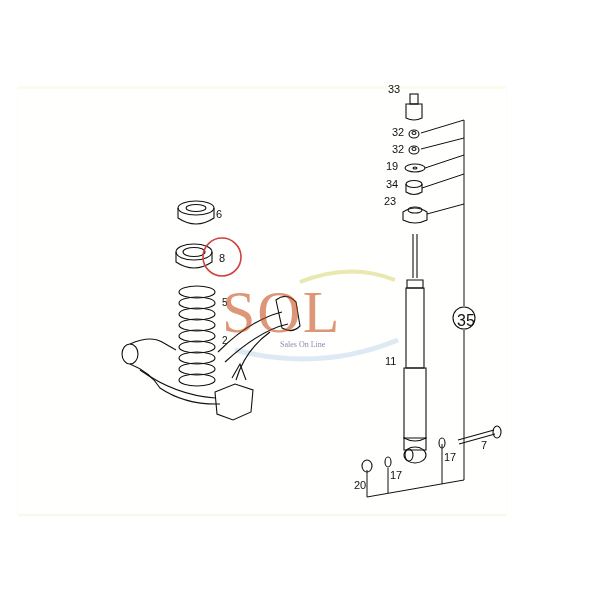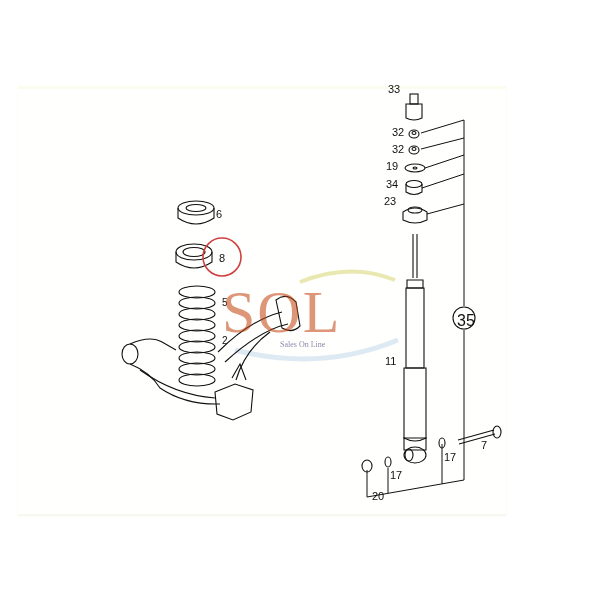--- a/index.html
+++ b/index.html
@@ -131,20 +131,20 @@
 <span class="lbl" style="left:392px;top:127px;">32</span>
 <span class="lbl" style="left:392px;top:144px;">32</span>
 <span class="lbl" style="left:386px;top:161px;">19</span>
 <span class="lbl" style="left:386px;top:179px;">34</span>
 <span class="lbl" style="left:384px;top:196px;">23</span>
 <span class="lbl" style="left:385px;top:328px;margin-top:28px;">11</span>
 <span class="lbl" style="left:457px;top:313px;font-size:16px;">35</span>
 <span class="lbl" style="left:481px;top:440px;">7</span>
 <span class="lbl" style="left:390px;top:470px;">17</span>
 <span class="lbl" style="left:444px;top:452px;">17</span>
-<span class="lbl" style="left:372px;top:480px;margin-top:11px;">20</span>
+<span class="lbl" style="left:354px;top:480px;">20</span>
 <span class="lbl" style="left:216px;top:209px;">6</span>
 <span class="lbl" style="left:219px;top:253px;">8</span>
 <span class="lbl" style="left:222px;top:298px;font-size:10px;">5</span>
 <span class="lbl" style="left:222px;top:336px;font-size:10px;">2</span>
 
 <div class="wm-sol">SOL</div>
 <div class="wm-sub">Sales On Line</div>
 
 </body></html>

